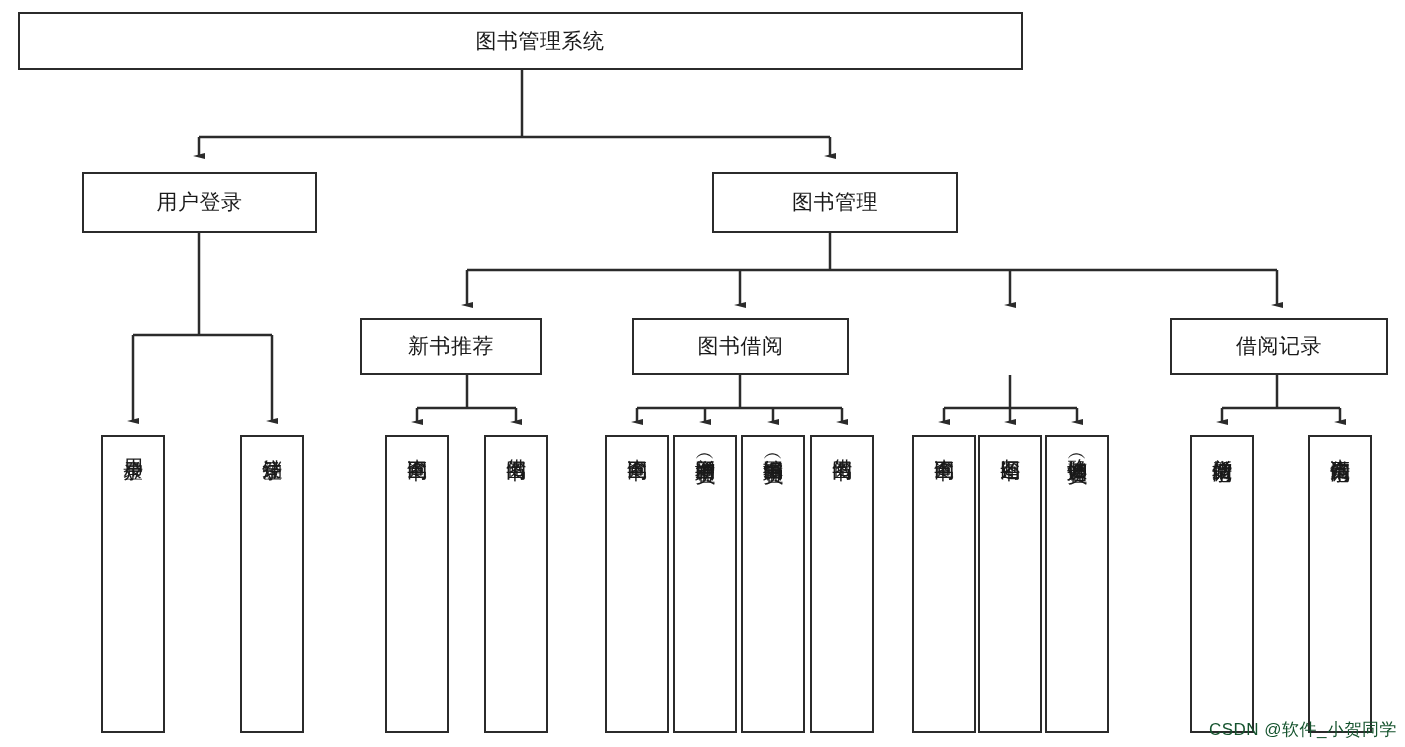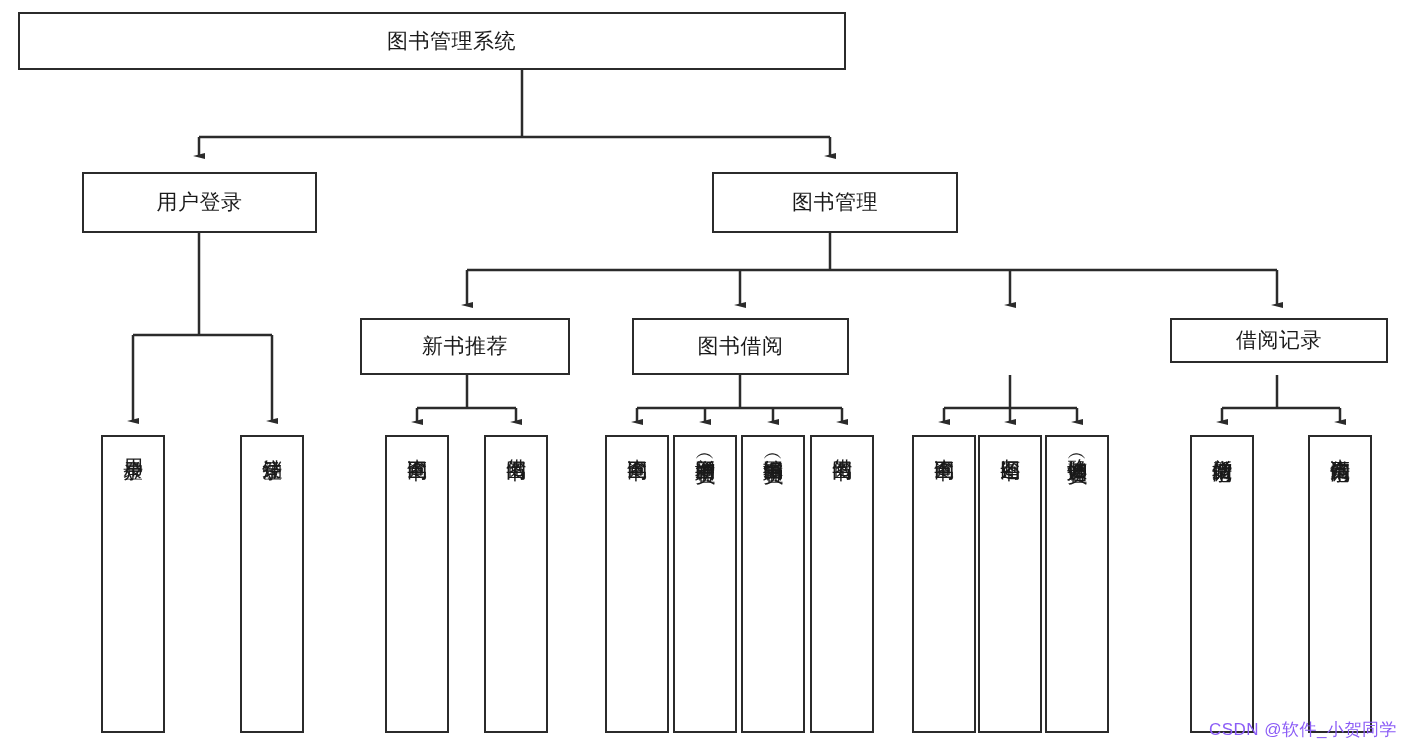--- a/index.html
+++ b/index.html
@@ -61,21 +61,21 @@
     line-height: 1.18;
     letter-spacing: 1px;
     white-space: nowrap;
     transform: none;
   }
   .watermark {
     position: absolute;
     right: 8px;
     bottom: 6px;
     font-size: 17px;
-    color: #8b5cf6;
+    color: #14532d;
     letter-spacing: 0.5px;
     white-space: nowrap;
   }
 </style>
 </head>
 <body>
 
 <div id="canvas">
 
   <svg class="connectors" viewBox="0 0 1405 747">
@@ -121,38 +121,38 @@
       <path d="M1010,408 L1010,422" marker-end="url(#arrow)"></path>
       <path d="M1077,408 L1077,422" marker-end="url(#arrow)"></path>
 
       <path d="M1277,375 L1277,408"></path>
       <path d="M1222,408 L1340,408"></path>
       <path d="M1222,408 L1222,422" marker-end="url(#arrow)"></path>
       <path d="M1340,408 L1340,422" marker-end="url(#arrow)"></path>
     </g>
   </svg>
 
-  <div class="node root horizontal" style="left:18px; top:12px; width:828px; height:58px;padding-left:39px;">
+  <div class="node root horizontal" style="left:18px; top:12px; width:1005px; height:58px;padding-left:39px;">
     <span class="node-label">图书管理系统</span>
   </div>
 
   <div class="node horizontal" style="left:82px; top:172px; width:235px; height:61px;">
     <span class="node-label">用户登录</span>
   </div>
   <div class="node horizontal" style="left:712px; top:172px; width:246px; height:61px;">
     <span class="node-label">图书管理</span>
   </div>
 
-  <div class="node horizontal" style="left:360px; top:318px; width:210px; height:57px;">
+  <div class="node horizontal" style="left:360px; top:318px; width:182px; height:57px;">
     <span class="node-label">新书推荐</span>
   </div>
   <div class="node horizontal" style="left:632px; top:318px; width:217px; height:57px;">
     <span class="node-label">图书借阅</span>
   </div>
-  <div class="node horizontal" style="left:1170px; top:318px; width:218px; height:45px;">
+  <div class="node horizontal" style="left:1170px; top:318px; width:218px; height:57px;">
     <span class="node-label">借阅记录</span>
   </div>
 
   <div class="node vertical" style="left:101px; top:435px; width:64px; height:298px;">
     <span class="node-label">用户登录</span>
   </div>
   <div class="node vertical" style="left:240px; top:435px; width:64px; height:298px;">
     <span class="node-label">注销登录</span>
   </div>
 

